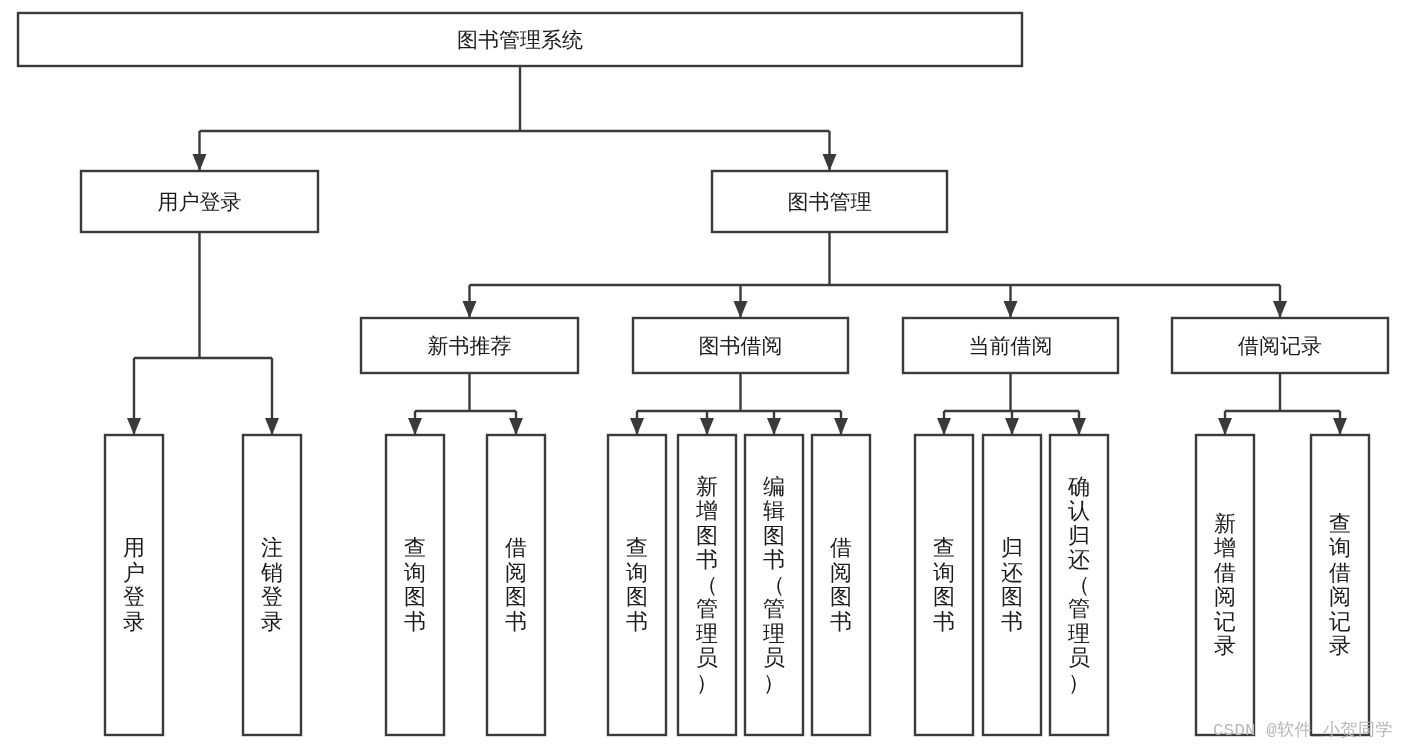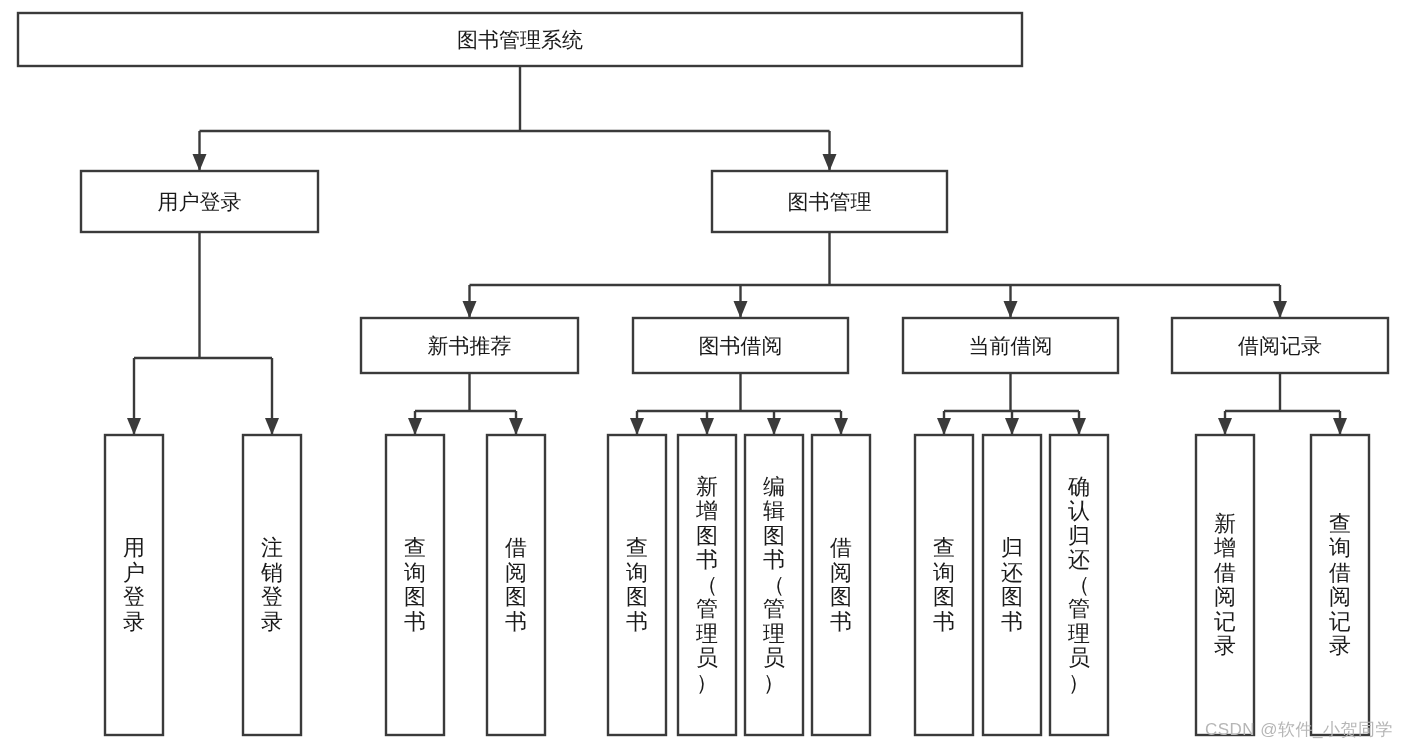--- a/index.html
+++ b/index.html
@@ -52,21 +52,21 @@
   .node-label-vertical {
     font-family: "DejaVu Sans", "Liberation Sans", sans-serif;
     fill: #1a1a1a;
     font-size: 22px;
     text-anchor: middle;
   }
   .watermark {
     position: absolute;
     right: 12px;
     bottom: 6px;
-    font-family: Liberation Sans, sans-serif;
+    font-family: Liberation Mono, monospace;
     font-size: 17px;
     color: #b6b6b6;
     letter-spacing: 0.5px;
     white-space: nowrap;
     pointer-events: none;
   }
 </style>
 </head>
 <body>
 

